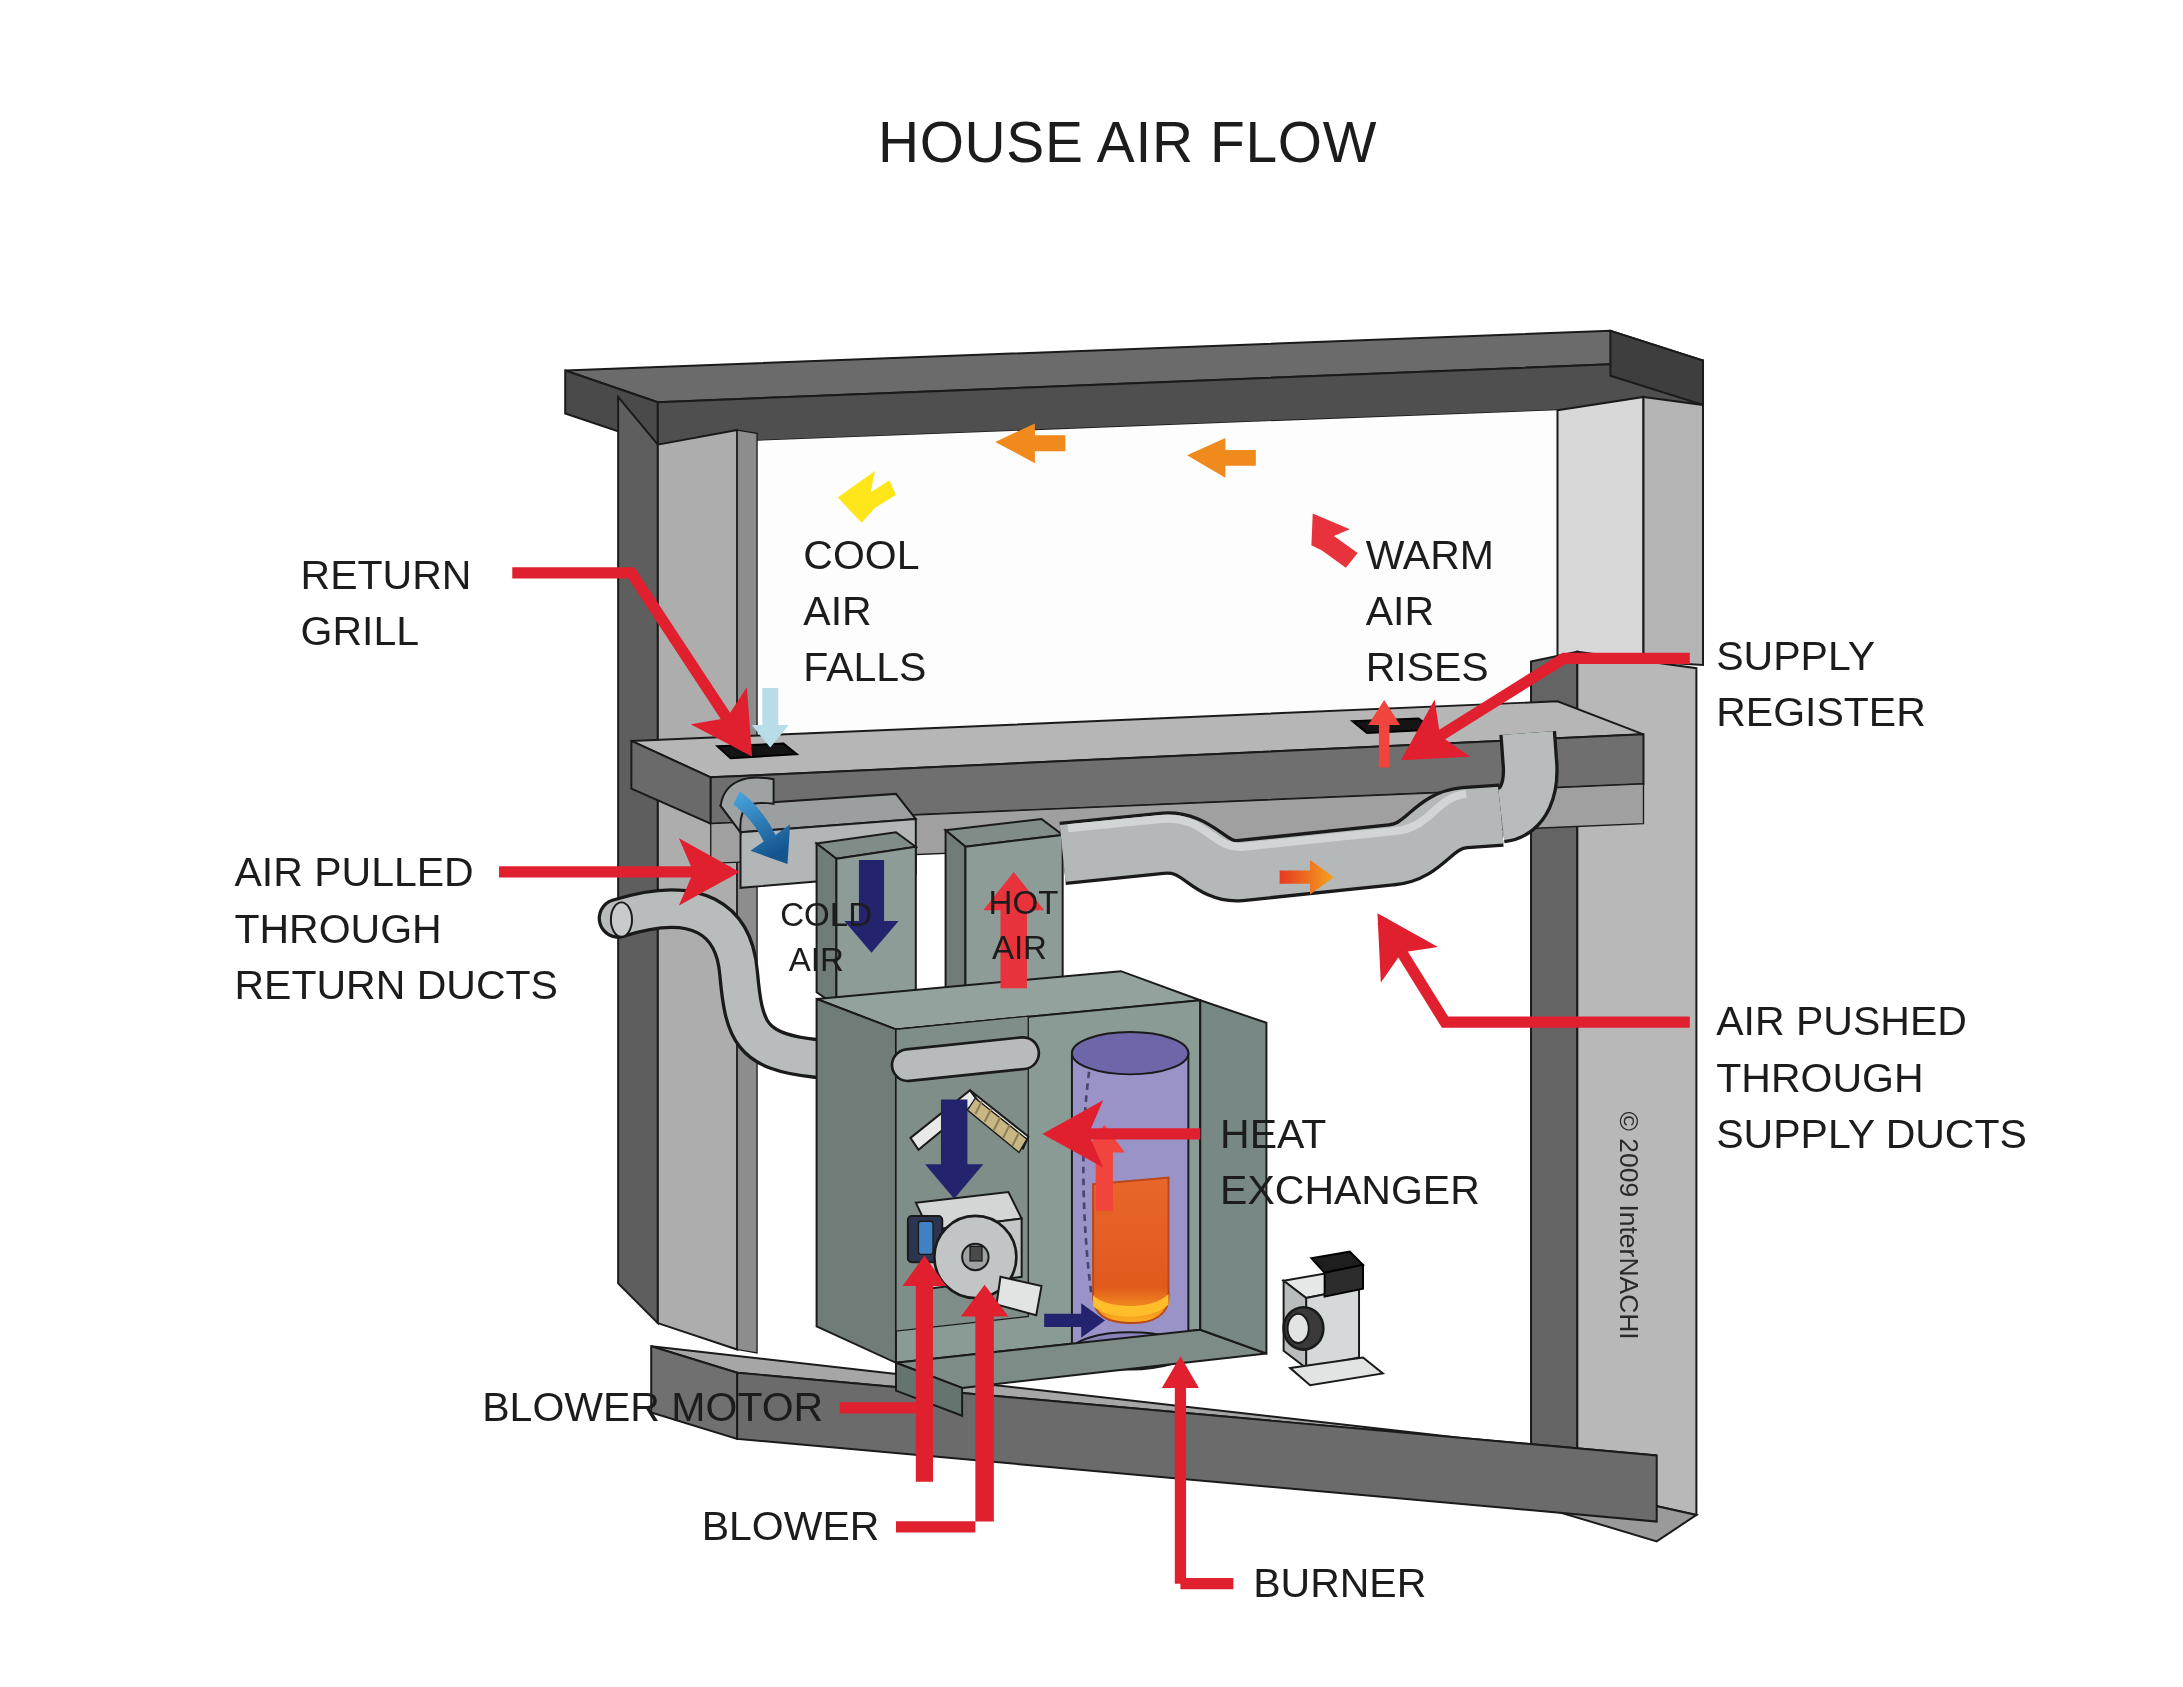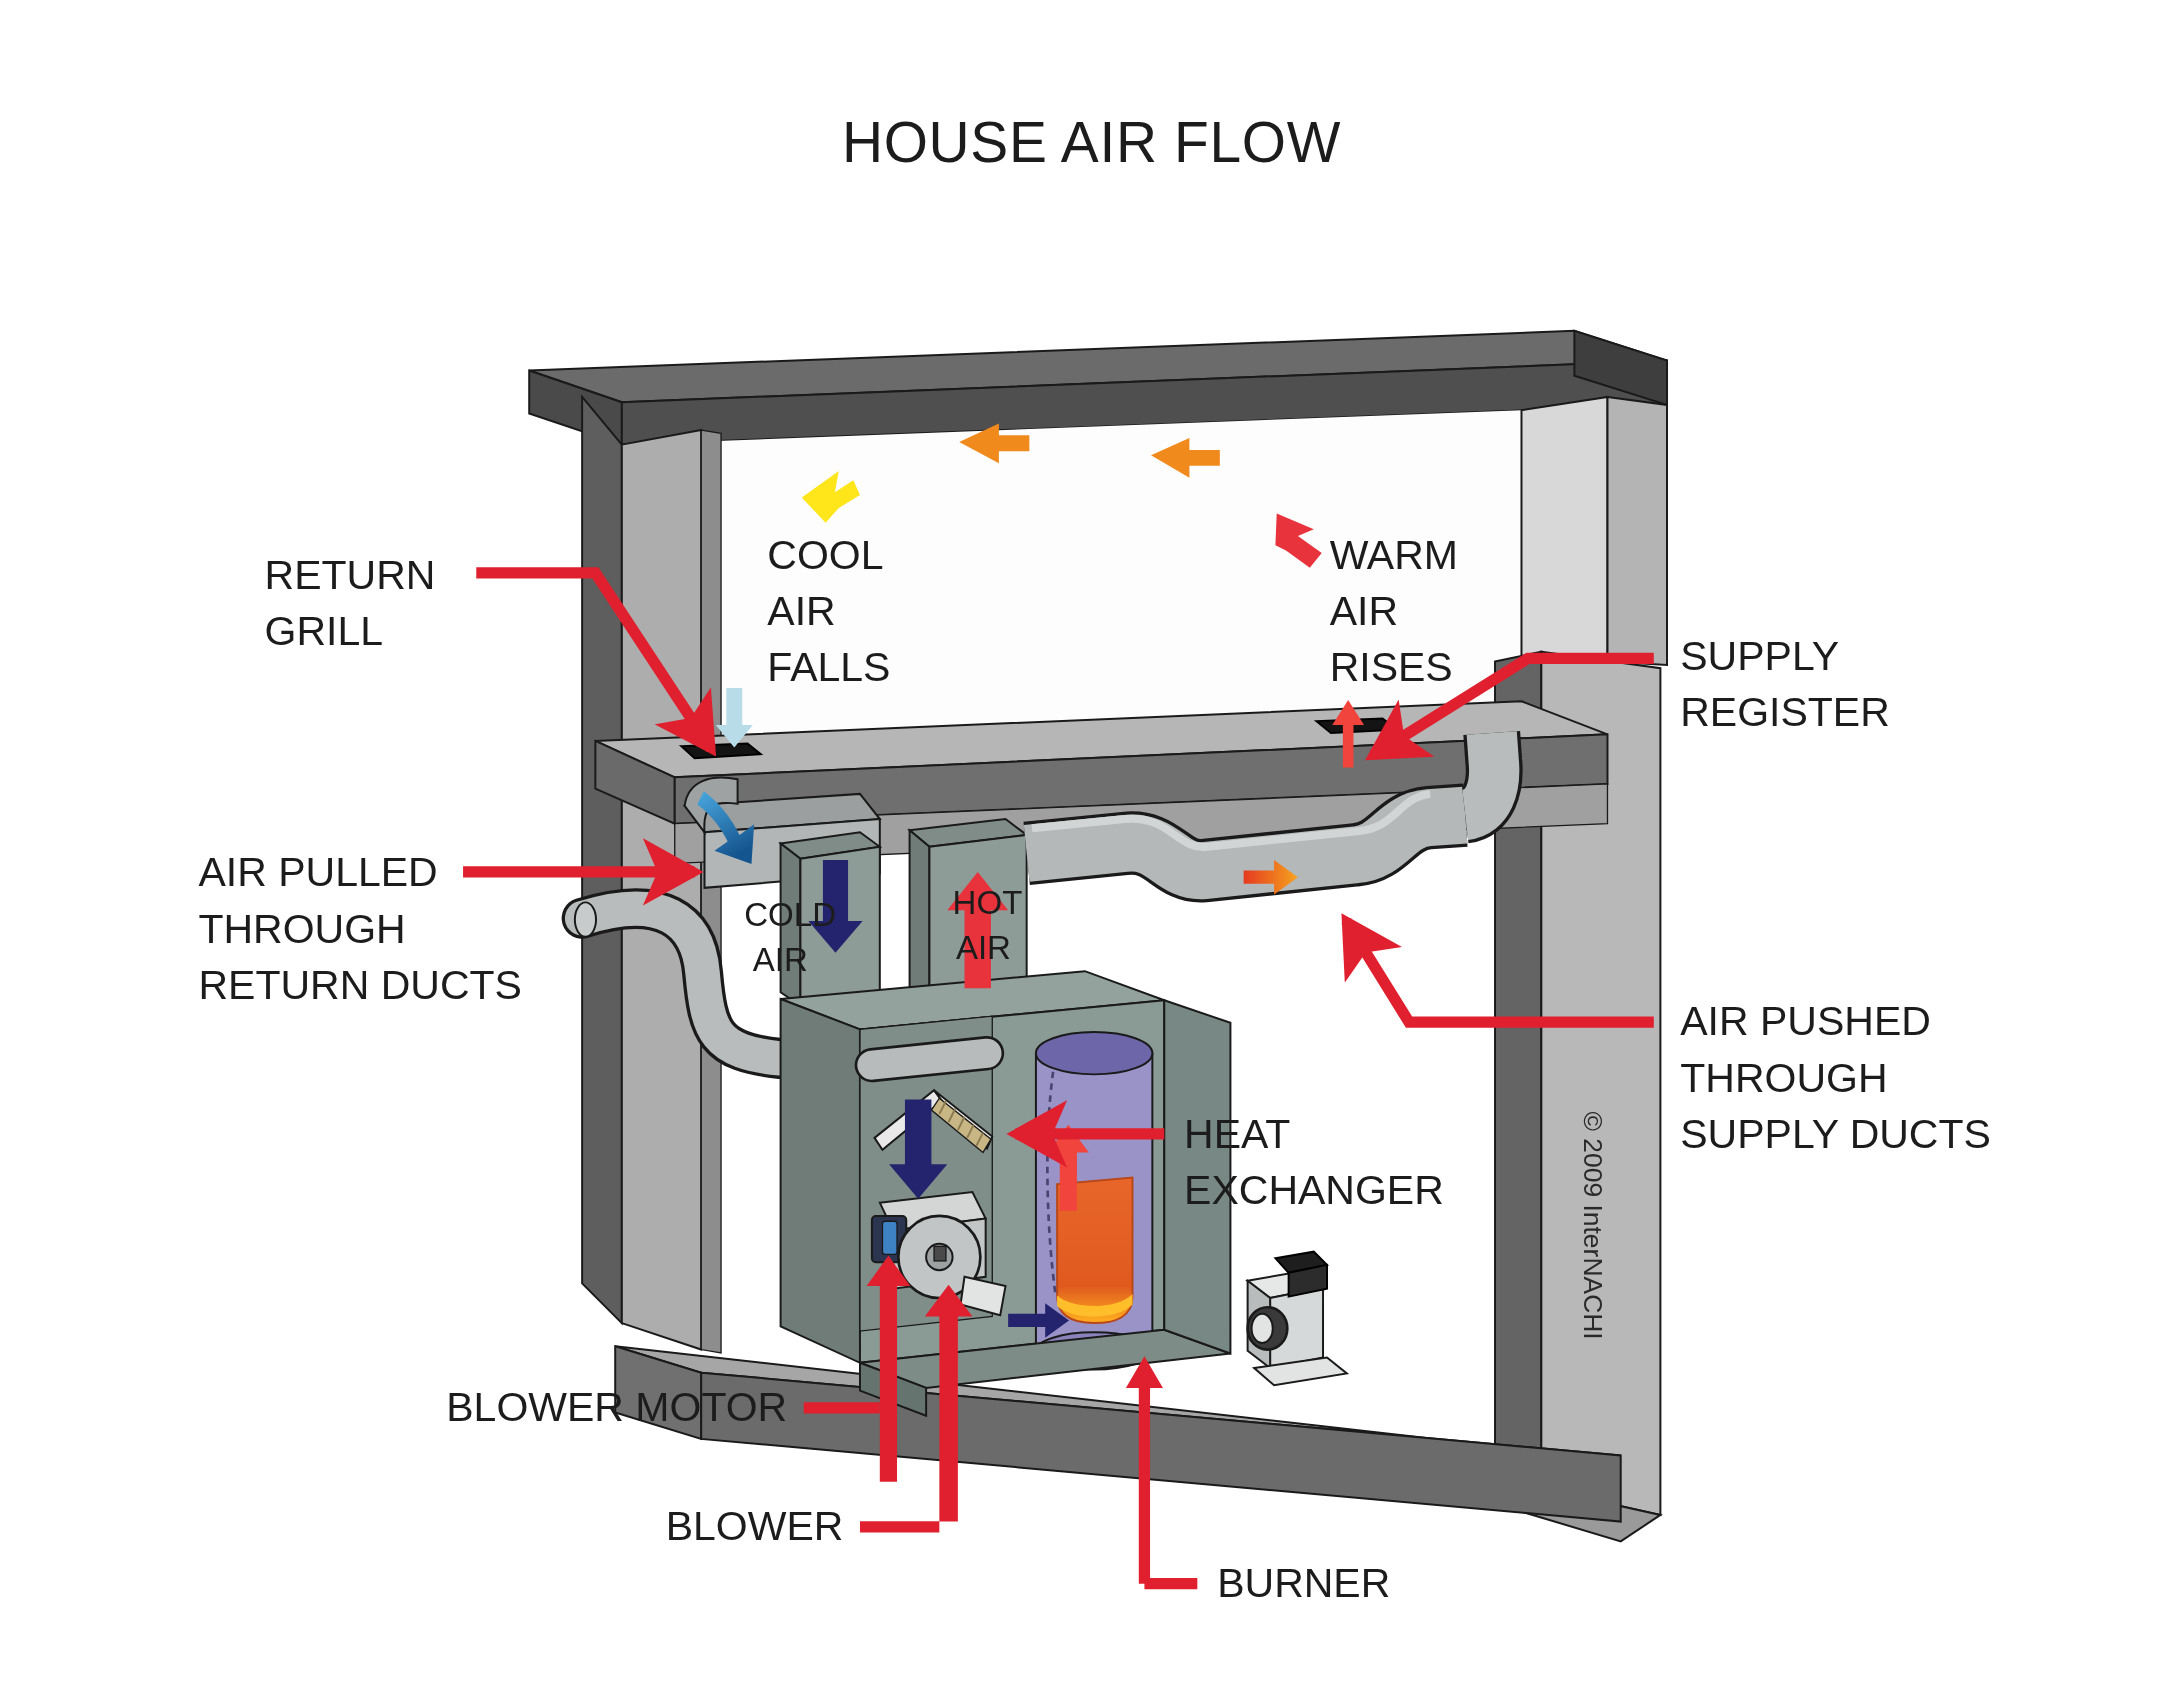--- a/index.html
+++ b/index.html
@@ -1,18 +1,18 @@
 <!DOCTYPE html>
 <html style="font-size:10.6px"><head>
 <meta charset="utf-8">
 <style>
   html,body{margin:0;padding:0;background:#ffffff;}
   body{width:2183px;height:1687px;overflow:hidden;
        font-family:"Liberation Sans","DejaVu Sans",sans-serif;}
-  #stage{position:relative;width:1838px;height:1687px;background:#fff;}
+  #stage{position:relative;width:1838px;height:1687px;background:#fff;margin-left:36px;}
   svg#diagram{position:absolute;left:0;top:0;width:2183px;height:1687px;}
   .ttl{font-family:"Liberation Sans","DejaVu Sans",sans-serif;
        font-size:86px;fill:#1c1c1c;letter-spacing:1px;}
   .lbl{font-family:"Liberation Sans","DejaVu Sans",sans-serif;
        font-size:62px;fill:#1c1c1c;}
   .lbl-in{font-family:"Liberation Sans","DejaVu Sans",sans-serif;
        font-size:50px;fill:#1c1c1c;}
   .cpy{font-family:"Liberation Sans","DejaVu Sans",sans-serif;
        font-size:40px;fill:#2a2a2a;}
 </style>

